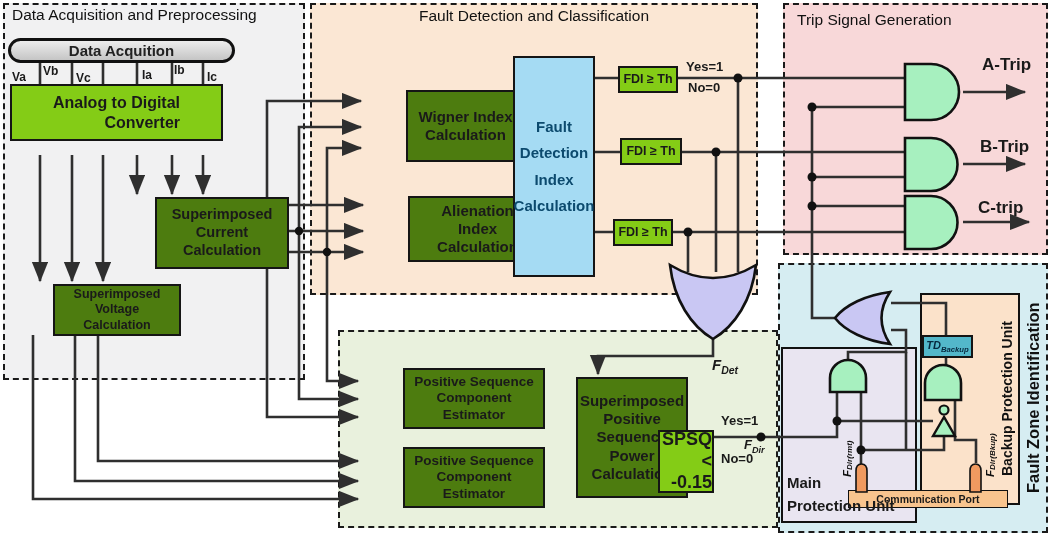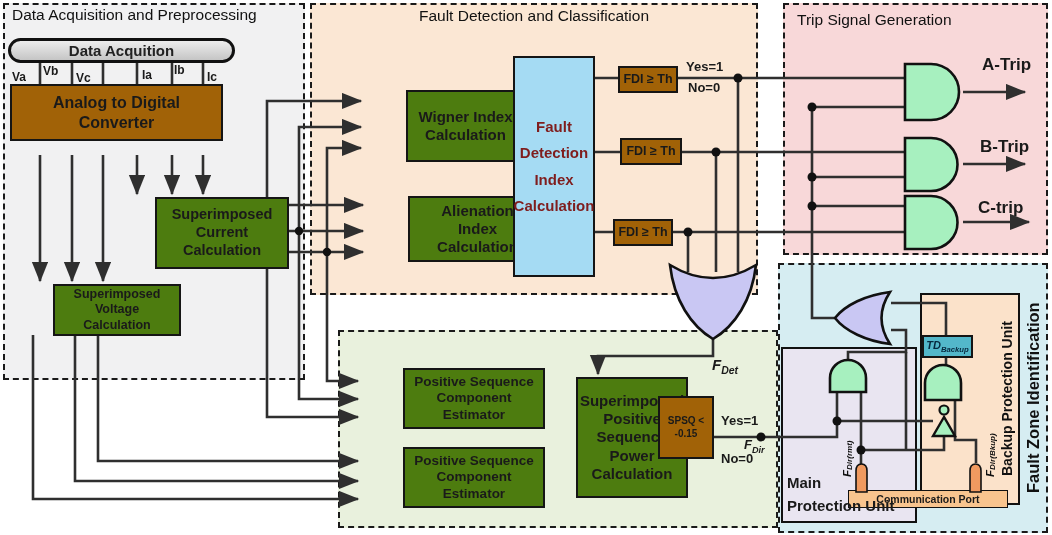--- a/index.html
+++ b/index.html
@@ -4,22 +4,22 @@
 <style>
   html,body{margin:0;padding:0;background:#ffffff;font-family:"Liberation Sans",sans-serif;}
   #canvas{position:relative;width:1052px;height:535px;background:#ffffff;overflow:hidden;}
   .panel{position:absolute;box-sizing:border-box;border:2.4px dashed #1a1a1a;z-index:0;}
   .unitbox{position:absolute;box-sizing:border-box;border:2.3px solid #111;z-index:0;}
   #wires{position:absolute;left:0;top:0;z-index:1;}
   .bx{position:absolute;box-sizing:border-box;border:2.5px solid #151515;display:flex;align-items:center;
       justify-content:center;text-align:center;font-weight:700;color:#1a1a1a;white-space:pre-line;
       line-height:1.22;z-index:2;}
   .purple{background:#4d7c0f;margin-left:43px;}
-  .orangeb{background:#a16207;}
-  .blueb{background:#a5dbf3;color:#7f1d1d;}
+  .orangeb{background:#84cc16;text-align:right;}
+  .blueb{background:#a5dbf3;color:#0c4a6e;}
   .ptitle{position:absolute;font-weight:400;font-size:15.5px;color:#111;z-index:2;white-space:nowrap;}
   .lbl{position:absolute;font-weight:700;color:#1a1a1a;white-space:nowrap;z-index:2;}
   .vtext{position:absolute;writing-mode:vertical-rl;transform:rotate(180deg);text-align:center;
          font-weight:700;color:#111;z-index:2;display:flex;align-items:center;justify-content:center;}
   .ital{font-style:italic;}
   sub{font-size:70%;}
   .pill{position:absolute;box-sizing:border-box;border:3px solid #111;border-radius:14px;
         background:linear-gradient(#ededed,#c5c5c5);display:flex;align-items:center;justify-content:center;
         font-weight:600;color:#222;z-index:2;}
 </style>
@@ -196,21 +196,21 @@
   <div class="bx purple" style="left:360px;top:368px;width:142px;height:61px;font-size:13.5px;">Positive Sequence
 Component
 Estimator</div>
   <div class="bx purple" style="left:360px;top:447px;width:142px;height:61px;font-size:13.5px;">Positive Sequence
 Component
 Estimator</div>
   <div class="bx purple" style="left:533px;top:377px;width:112px;height:121px;font-size:15px;">Superimposed
 Positive
 Sequence Power
 Calculation</div>
-  <div class="bx orangeb" style="left:658px;top:396px;width:56px;height:63px;font-size:10px;">SPSQ &lt;
+  <div class="bx orangeb" style="left:658px;top:430px;width:56px;height:63px;font-size:18px;">SPSQ &lt;
 -0.15</div>
   <div class="lbl" style="left:721px;top:413px;font-size:13px;">Yes=1</div>
   <div class="lbl" style="left:721px;top:451px;font-size:13px;">No=0</div>
   <div class="lbl ital" style="left:712px;top:356px;font-size:15px;">
     <span>F</span><sub>Det</sub>
   </div>
   <div class="lbl ital" style="left:744px;top:437px;font-size:13px;">
     <span>F</span><sub>Dir</sub>
   </div>
 

